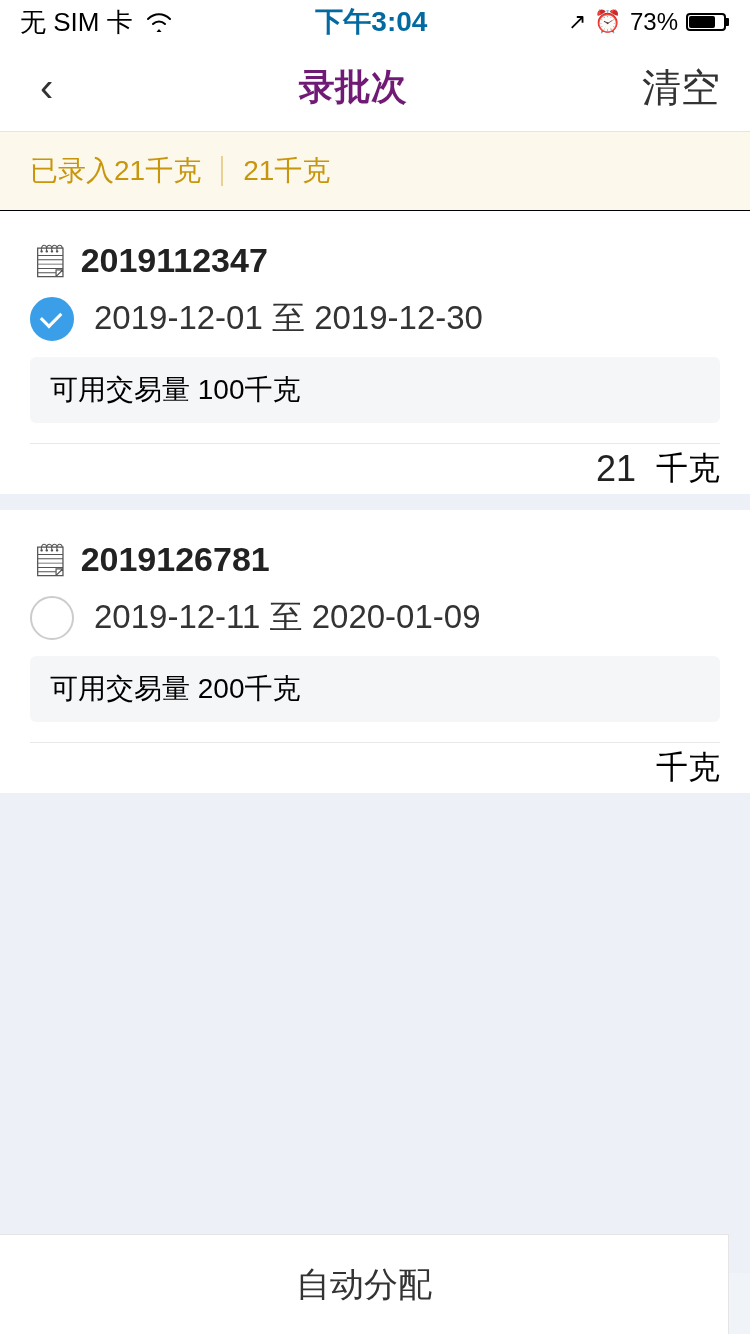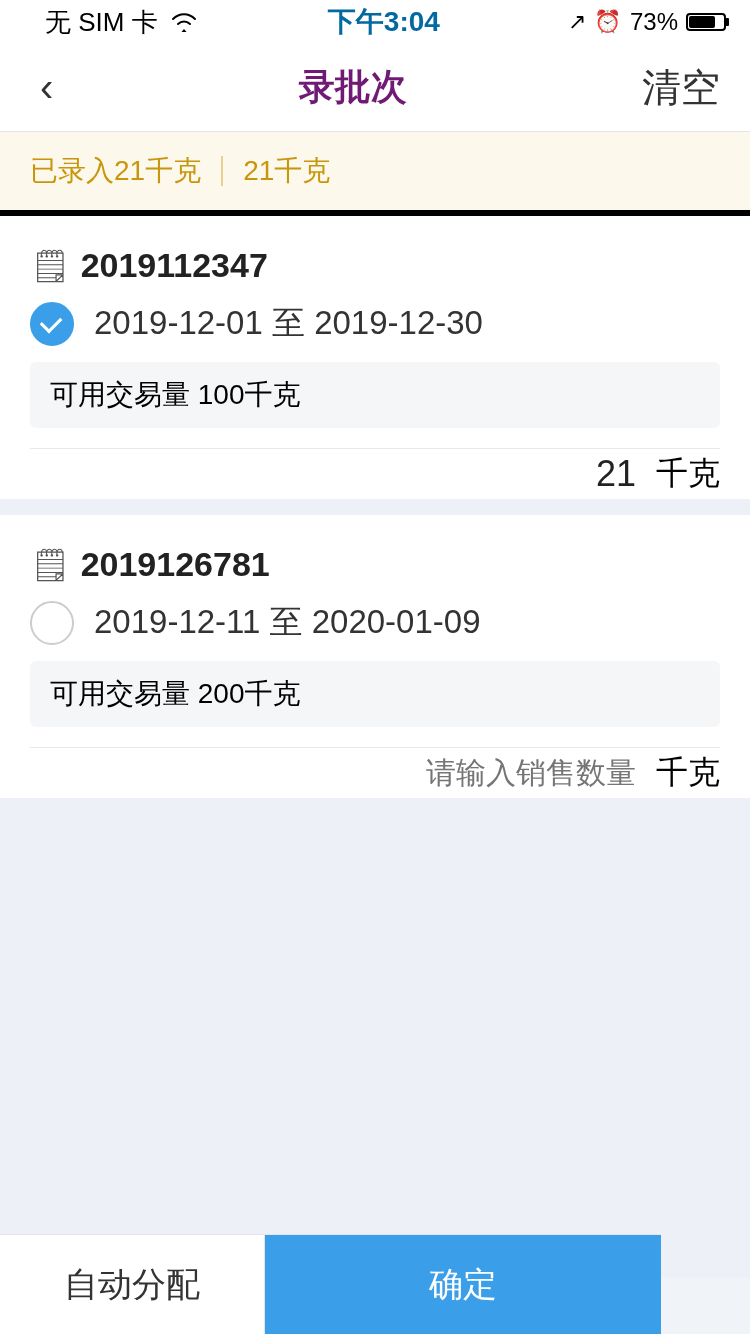--- a/index.html
+++ b/index.html
@@ -23,21 +23,20 @@
       justify-content: space-between;
       padding: 0 20px;
       font-size: 26px;
     }
     .status-left {
       display: flex;
       align-items: center;
       gap: 10px;
       font-size: 26px;
       color: #000;
-      margin-left: 25px;
     }
     .status-center {
       font-size: 28px;
       font-weight: 600;
       color: #0369a1;
       text-align: center;
     }
     .status-right {
       display: flex;
       align-items: center;
@@ -75,21 +74,21 @@
     }
 
     
     .info-banner {
       width: 750px;
       background: #fdf8ec;
       padding: 20px 30px;
       display: flex;
       align-items: center;
       gap: 20px;
-      border-bottom: 6px solid #000000;
+      border-bottom: 1px solid #000000;
     }
     .info-banner-item {
       font-size: 28px;
       color: #c8960c;
     }
     .info-banner-divider {
       width: 2px;
       height: 30px;
       background: #c8960c;
       opacity: 0.4;
@@ -194,21 +193,21 @@
     .section-divider {
       height: 16px;
       background: #edf1f7;
     }
 
     
     .footer {
       position: fixed;
       bottom: 0;
       left: 0;
-      width: 661px;
+      width: 729px;
       height: 100px;
       display: flex;
       background: #fff;
       border-top: 1px solid #e5e5e5;
     }
     .footer-btn-left {
       flex: 1;
       display: flex;
       align-items: center;
       justify-content: center;
@@ -294,29 +293,25 @@
     <div class="batch-header">
       <span class="batch-icon">🗒</span>
       <span class="batch-id">2019126781</span>
     </div>
     <div class="batch-date-row">
       <div class="radio-circle"></div>
       <span class="batch-date">2019-12-11 至 2020-01-09</span>
     </div>
     <div class="batch-available">可用交易量 200千克</div>
     <div class="batch-input-row">
-      <input class="batch-input-field" type="text" placeholder="请输入销售数量" value="" style="">
       <span class="batch-unit">千克</span>
     </div>
   </div>
 
   <div class="section-divider" style="height: 480px;"></div>
 
 </div>
 
 <div class="footer">
   <div class="footer-btn-left">
     <span>自动分配</span>
   </div>
-  <div class="footer-btn-right">
-    <span>确定</span>
-  </div>
 </div>
 
 </body></html>

